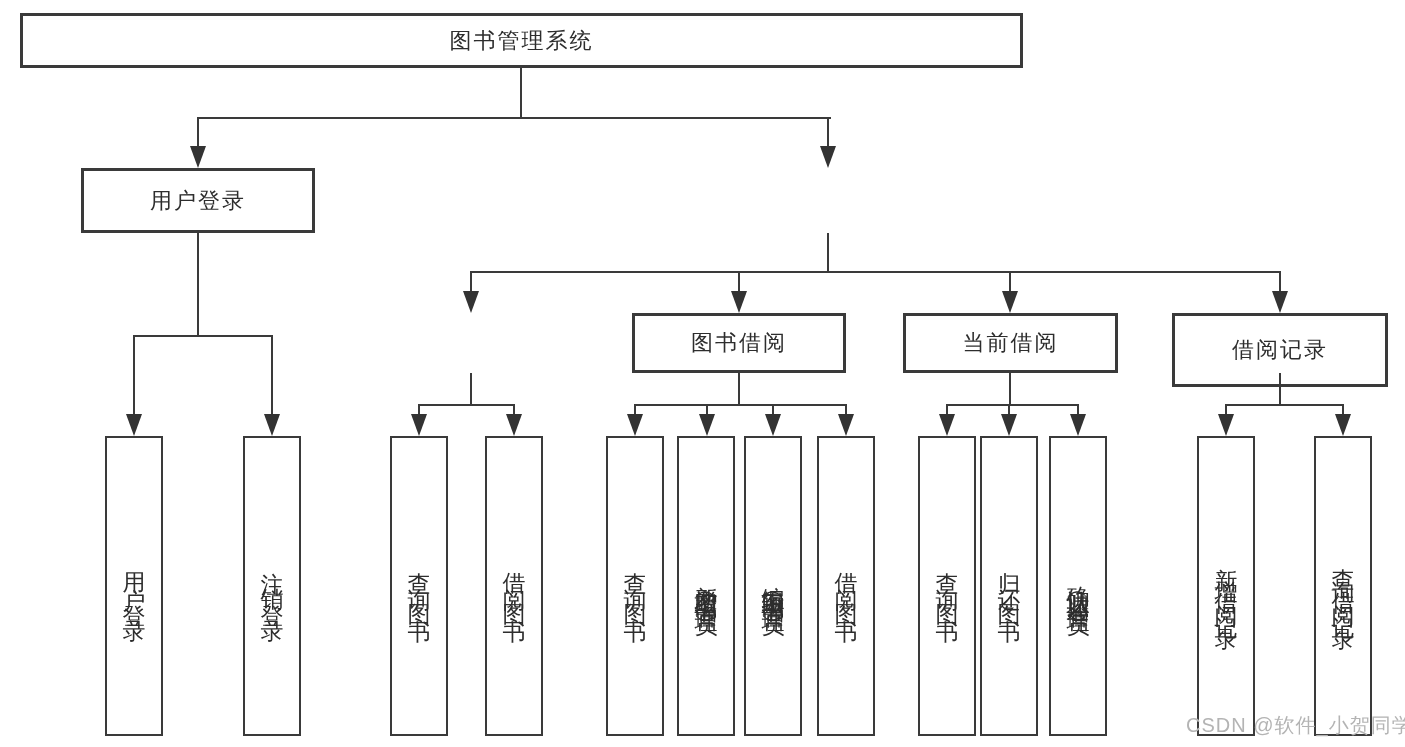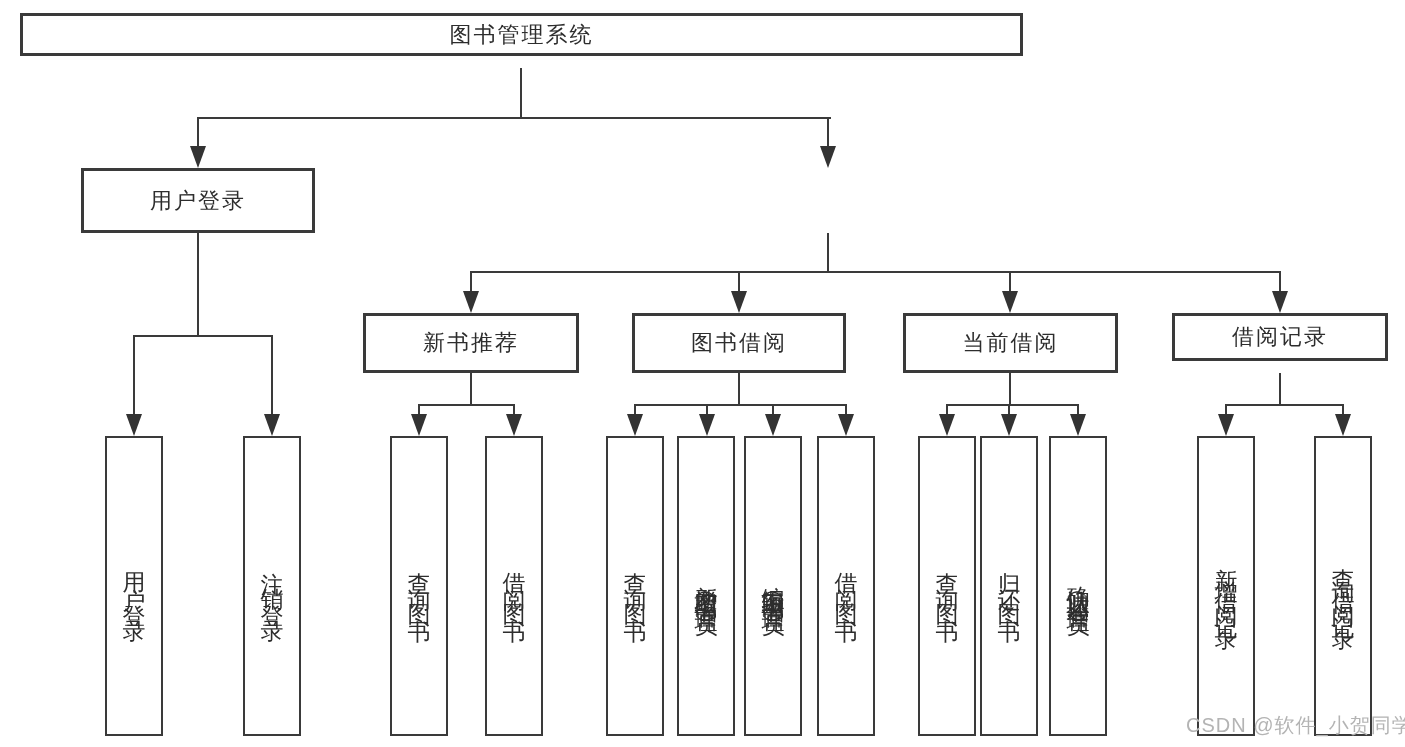--- a/index.html
+++ b/index.html
@@ -27,21 +27,21 @@
   .watermark{
     position:absolute;left:1186px;top:712px;font-size:20px;color:#b4b4b4;
     letter-spacing:1px;white-space:nowrap;z-index:5;
   }
 </style>
 </head>
 <body>
 
 <div class="canvas">
 
-  <div class="box hlabel" style="left:20px;top:13px;width:1003px;height:43px">图书管理系统</div>
+  <div class="box hlabel" style="left:20px;top:13px;width:1003px;height:55px">图书管理系统</div>
 
   <div class="vline" style="left:520px;top:68px;height:50px"></div>
   <div class="hline" style="left:197px;top:117px;width:634px"></div>
   <div class="vline" style="left:197px;top:117px;height:31px"></div>
   <div class="arrow" style="left:190px;top:146px"></div>
   <div class="vline" style="left:827px;top:117px;height:31px"></div>
   <div class="arrow" style="left:820px;top:146px"></div>
 
   <div class="box hlabel" style="left:81px;top:168px;width:234px;height:65px">用户登录</div>
 
@@ -56,24 +56,23 @@
   <div class="hline" style="left:470px;top:271px;width:811px"></div>
   <div class="vline" style="left:470px;top:271px;height:22px"></div>
   <div class="arrow" style="left:463px;top:291px"></div>
   <div class="vline" style="left:738px;top:271px;height:22px"></div>
   <div class="arrow" style="left:731px;top:291px"></div>
   <div class="vline" style="left:1009px;top:271px;height:22px"></div>
   <div class="arrow" style="left:1002px;top:291px"></div>
   <div class="vline" style="left:1279px;top:271px;height:22px"></div>
   <div class="arrow" style="left:1272px;top:291px"></div>
 
-  <div class="box hlabel" style="left:363px;top:313px;width:216px;height:60px">新书推荐</div>
   <div class="box hlabel" style="left:903px;top:313px;width:215px;height:60px">当前借阅</div>
   <div class="box hlabel" style="left:632px;top:313px;width:214px;height:60px">图书借阅</div>
-  <div class="box hlabel" style="left:1172px;top:313px;width:216px;height:48px">借阅记录</div>
+  <div class="box hlabel" style="left:1172px;top:313px;width:216px;height:74px">借阅记录</div>
 
   <div class="vline" style="left:470px;top:373px;height:33px"></div>
   <div class="hline" style="left:418px;top:404px;width:97px"></div>
   <div class="vline" style="left:418px;top:404px;height:12px"></div>
   <div class="arrow" style="left:411px;top:414px"></div>
   <div class="vline" style="left:513px;top:404px;height:12px"></div>
   <div class="arrow" style="left:506px;top:414px"></div>
 
   <div class="vline" style="left:738px;top:373px;height:33px"></div>
   <div class="hline" style="left:634px;top:404px;width:213px"></div>

